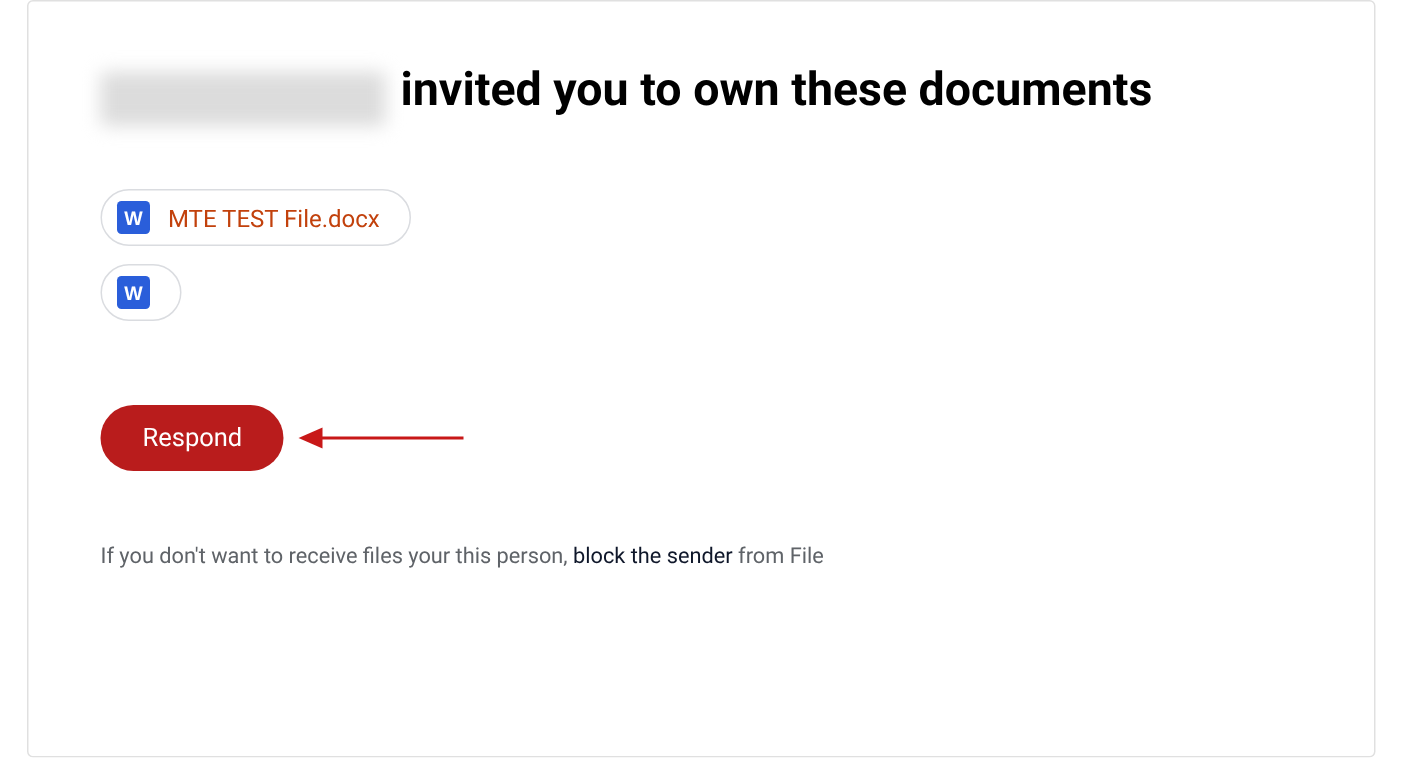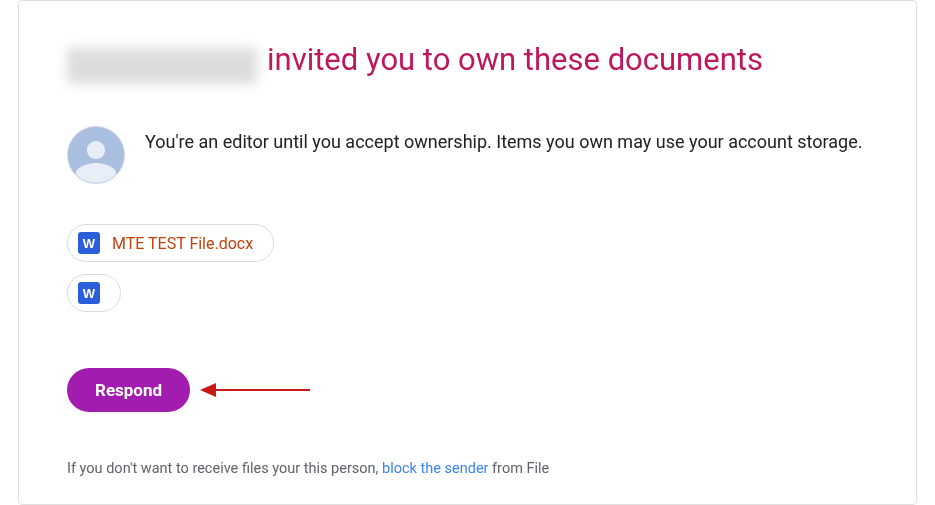--- a/index.html
+++ b/index.html
@@ -12,22 +12,22 @@
     }
     .card {
       border: 1px solid #e0e0e0;
       border-radius: 4px;
       margin: 0 18px;
       padding: 40px 48px 30px 48px;
       height: 100%;
     }
     .title {
       font-size: 31px;
-      color: #be185d;
-      font-weight: 400;
+      color: #000000;
+      font-weight: 700;
       display: flex;
       align-items: flex-end;
       gap: 10px;
       margin-bottom: 48px;
       letter-spacing: 0px;
     }
     .blurred-name {
       display: inline-block;
       width: 190px;
       height: 36px;
@@ -95,27 +95,27 @@
       font-size: 16px;
       color: #c2410c;
     }
     .action-row {
       display: flex;
       align-items: center;
       gap: 10px;
       margin-bottom: 48px;
     }
     .respond-btn {
-      background: #a21caf;
+      background: #b91c1c;
       color: #fff;
       border: none;
       border-radius: 24px;
       padding: 12px 28px;
       font-size: 17px;
-      font-weight: 700;
+      font-weight: 400;
       cursor: pointer;
       font-family: inherit;
     }
     .arrow {
       position: relative;
       width: 110px;
       height: 2px;
     }
     .arrow-line {
       position: absolute;
@@ -133,42 +133,34 @@
       height: 0;
       border-top: 7px solid transparent;
       border-bottom: 7px solid transparent;
       border-right: 16px solid #c81818;
     }
     .footer-text {
       font-size: 14.5px;
       color: #5f6368;
     }
     .footer-text a {
-      color: #3b82f6;
+      color: #0f172a;
       text-decoration: none;
     }
   </style>
 </head>
 <body>
 
 <div class="card">
 
   <div class="title">
     <span class="blurred-name"></span>
     <span>invited you to own these documents</span>
   </div>
 
-  <div class="info-row">
-    <div class="avatar">
-      <svg viewBox="0 0 24 24">
-        <path fill="#e8eef7" d="M12 12c2.5 0 4.5-2 4.5-4.5S14.5 3 12 3 7.5 5 7.5 7.5 9.5 12 12 12zm0 2c-3.3 0-10 1.7-10 5v5h20v-5c0-3.3-6.7-5-10-5z"></path>
-      </svg>
-    </div>
-    <div class="info-text">You're an editor until you accept ownership. Items you own may use your account storage.</div>
-  </div>
 
   <div class="file-list">
     <div class="file-chip">
       <span class="file-icon">W</span>
       <span class="file-name">MTE TEST File.docx</span>
     </div>
     <div class="file-chip">
       <span class="file-icon">W</span>
     </div>
   </div>

